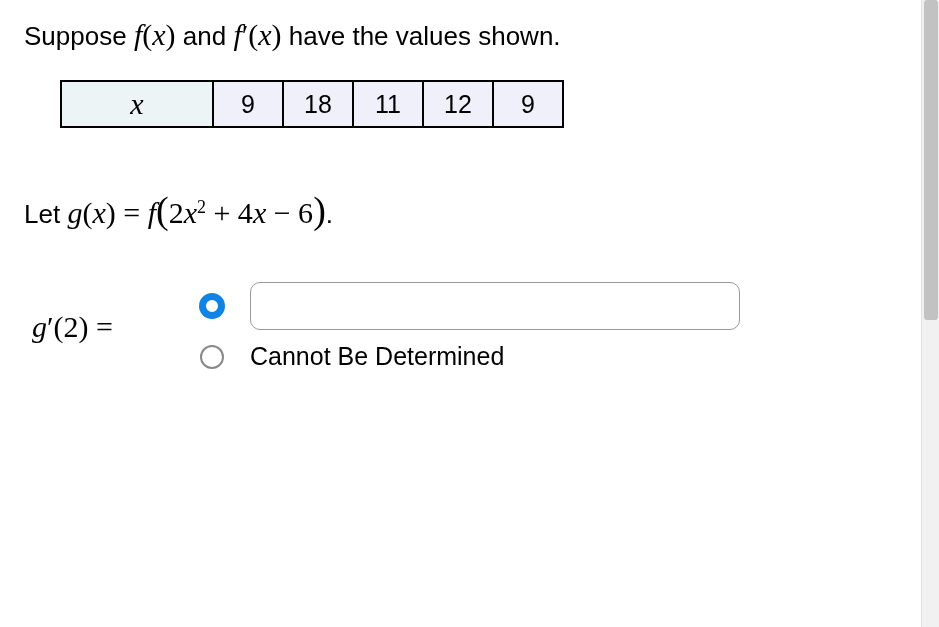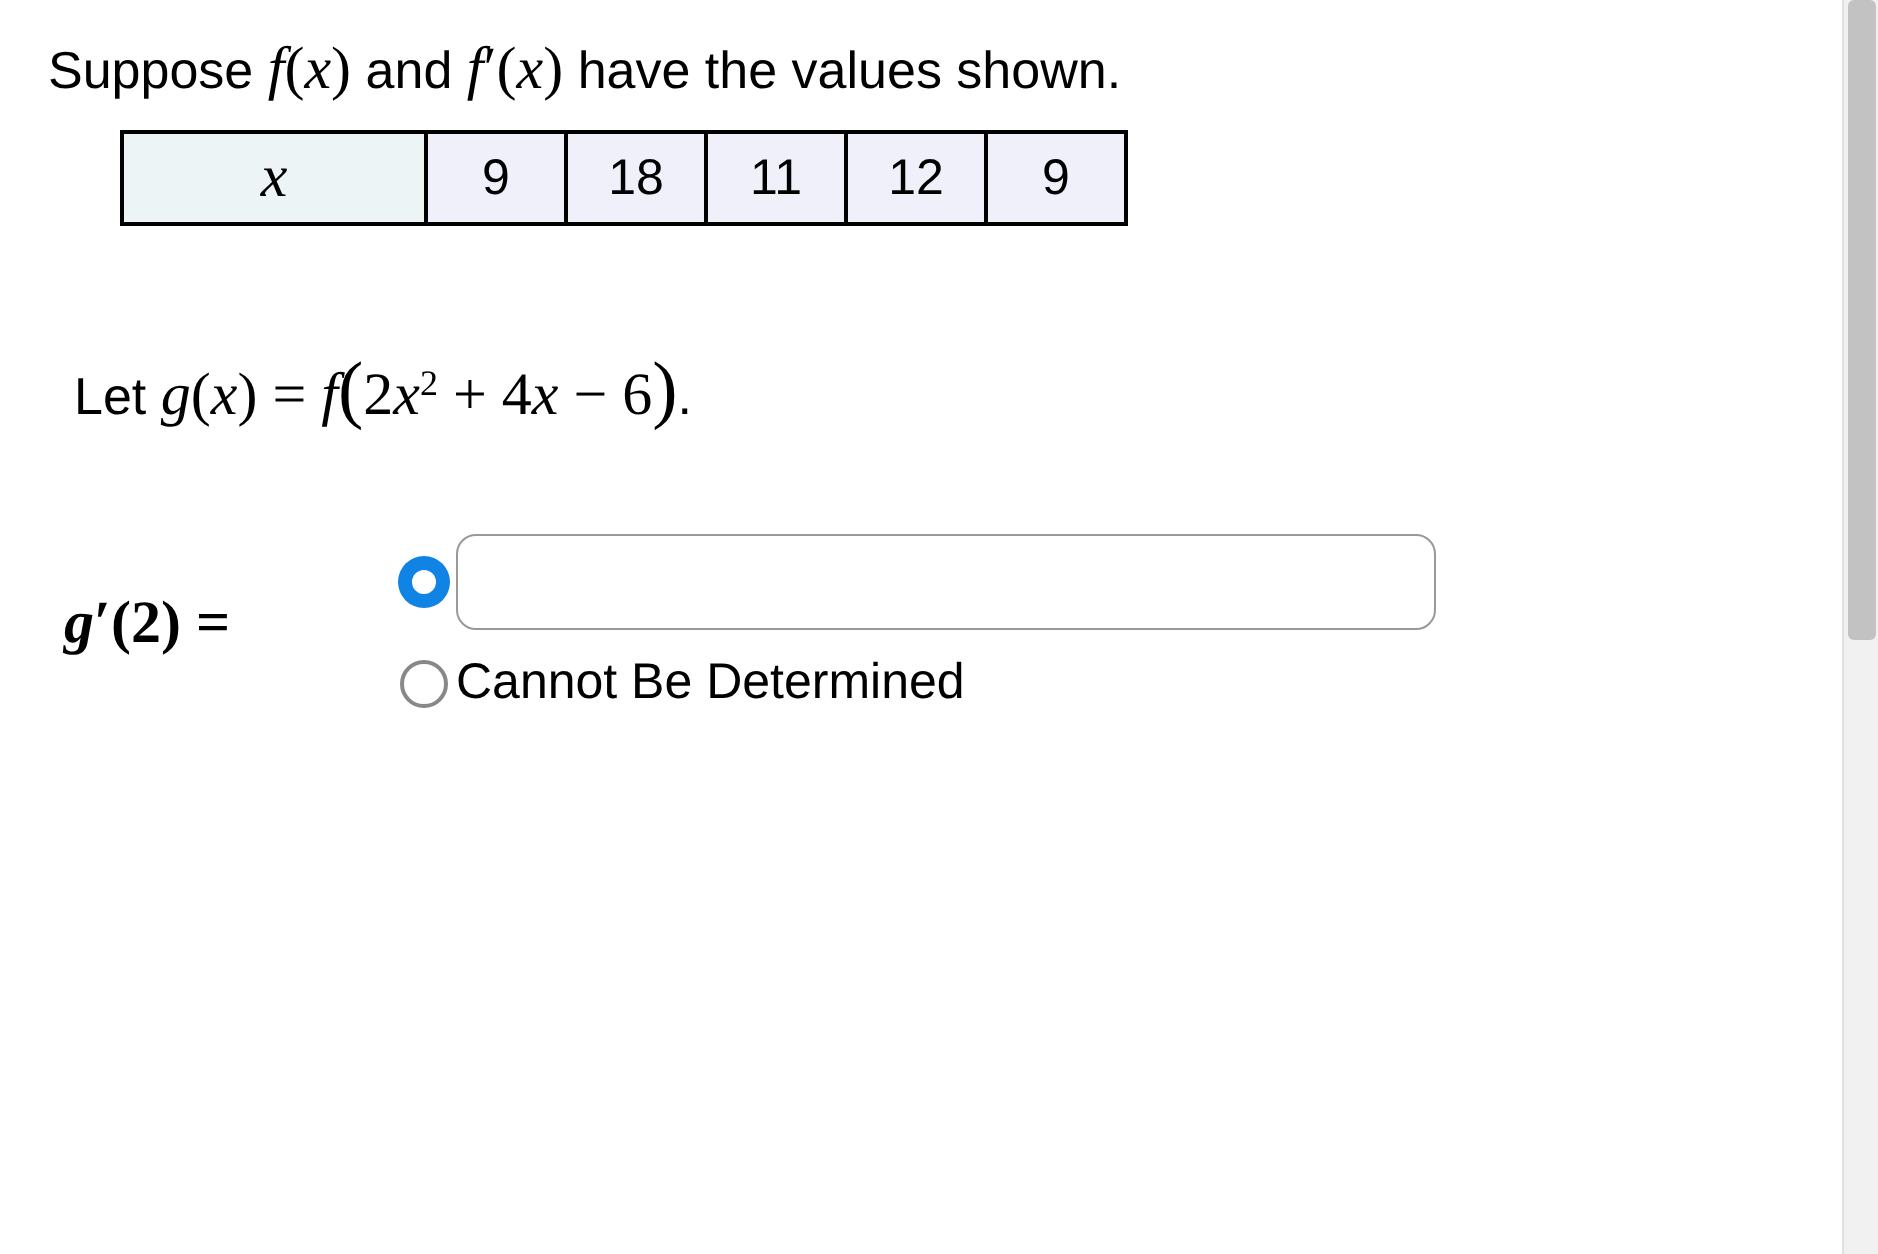--- a/index.html
+++ b/index.html
@@ -15,21 +15,21 @@
       width: 939px;
       height: 627px;
       padding: 18px 24px 18px 24px;
       position: relative;
     }
     .content-area {
       width: 880px;
     }
     .intro {
       font-size: 26px;
-      margin-bottom: 13px;
+      margin-bottom: 28px;
     }
     .math-i {
       font-family: 'Times New Roman', Times, serif;
       font-style: italic;
       font-size: 30px;
     }
     .math-r {
       font-family: 'Times New Roman', Times, serif;
       font-style: normal;
       font-size: 30px;
@@ -56,44 +56,42 @@
       font-style: italic;
       font-size: 30px;
     }
     td.val {
       width: 70px;
       background: #f0f0fb;
     }
     .def-line {
       font-size: 26px;
       margin-bottom: 50px;
-      margin-left: 13px;
     }
     .answer-block {
       display: grid;
       grid-template-columns: 160px auto;
       grid-template-rows: auto auto;
       column-gap: 16px;
       row-gap: 12px;
       align-items: center;
     }
     .answer-label {
       grid-column: 1;
       grid-row: 1 / span 2;
       font-family: 'Times New Roman', Times, serif;
       font-style: italic;
       font-size: 30px;
       text-align: left;
       padding-left: 8px;
-      font-weight: bold;
     }
     .radio-row {
       display: flex;
       align-items: center;
-      gap: 4px;
+      gap: 26px;
     }
     .radio {
       width: 24px;
       height: 24px;
       border-radius: 50%;
       border: 2px solid #888;
       background: #fff;
       flex-shrink: 0;
     }
     .radio.selected {

